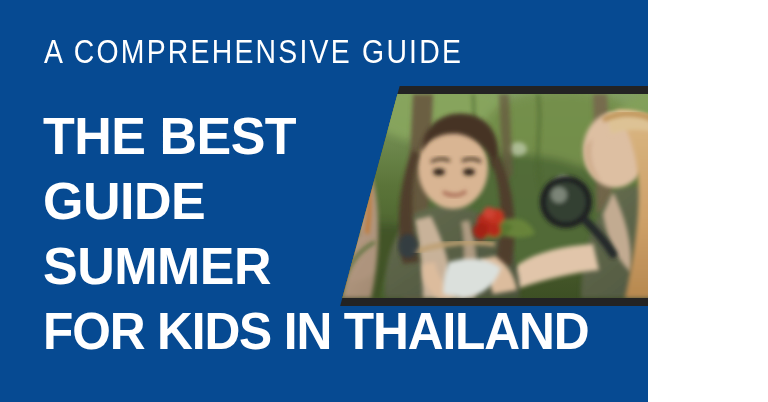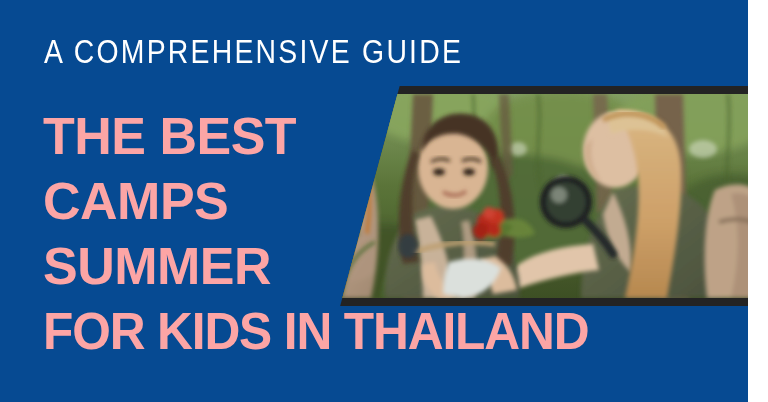--- a/index.html
+++ b/index.html
@@ -3,21 +3,21 @@
 <meta charset="utf-8">
 <title>Blog Banner</title>
 <style>
   html, body {
     margin: 0;
     padding: 0;
     background: #ffffff;
   }
   #banner {
     position: relative;
-    width: 748px;
+    width: 648px;
     height: 402px;
     overflow: hidden;
     background: #064a92;
     font-family: "Liberation Sans", "DejaVu Sans", sans-serif;
     -webkit-font-smoothing: antialiased;
   }
 
   
   #photo-block {
     position: absolute;
@@ -56,21 +56,21 @@
     white-space: nowrap;
     transform: scaleX(0.86);
     transform-origin: left center;
     font-family: "Liberation Sans Narrow", "Liberation Sans", sans-serif;
   }
 
   #headline {
     position: absolute;
     left: 43px;
     top: 104px;
-    color: #fca5a5;
+    color: #ffffff;
     font-weight: 700;
     font-size: 52px;
     line-height: 65px;
     letter-spacing: -0.5px;
   }
   #headline .hl-line {
     display: block;
     white-space: nowrap;
   }
   #headline .hl-line.wide {
@@ -244,18 +244,18 @@
 
         <rect x="0" y="0" width="497" height="204" fill="#2a1f12" opacity="0.06"></rect>
       </svg>
     </div>
   </div>
 
   <div id="subtitle">A COMPREHENSIVE GUIDE</div>
 
   <div id="headline">
     <span class="hl-line">THE BEST</span>
-    <span class="hl-line">CAMPS</span>
+    <span class="hl-line">GUIDE</span>
     <span class="hl-line">SUMMER</span>
     <span class="hl-line wide">FOR KIDS IN THAILAND</span>
   </div>
 
 </div>
 
 </body></html>

